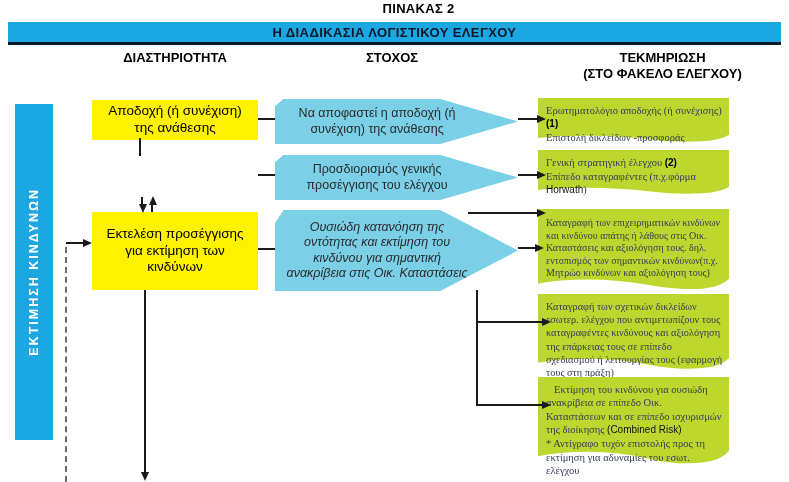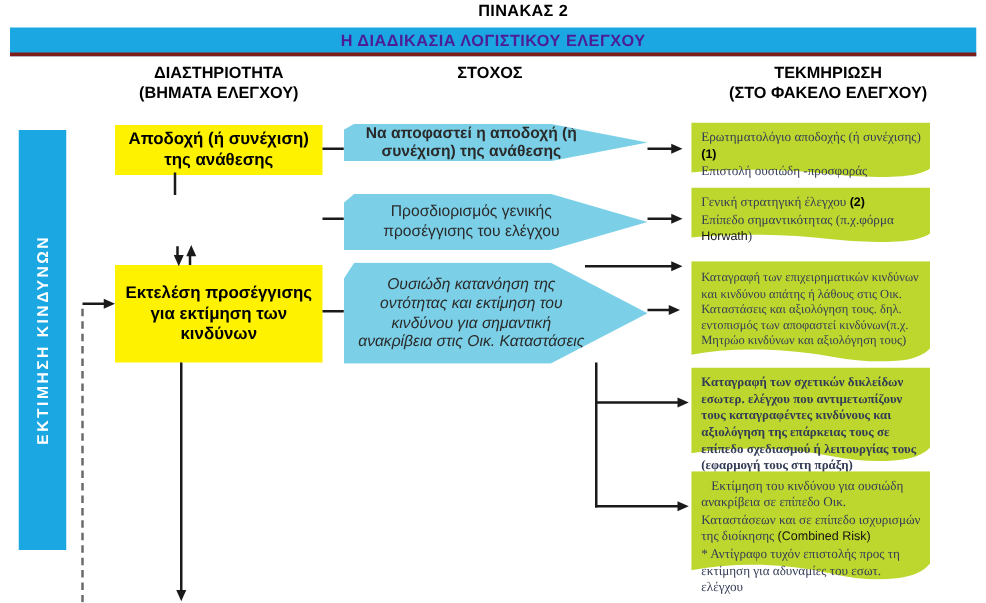--- a/index.html
+++ b/index.html
@@ -4,54 +4,54 @@
 <style>
   html,body{margin:0;padding:0;background:#fff;}
   #canvas{
     position:relative;width:789px;height:482px;background:#fff;overflow:hidden;
     font-family:"Liberation Sans",sans-serif;color:#000;padding-left:48px;
   }
   .abs{position:absolute;}
   
   .page-title{left:0;top:1px;width:100%;text-align:center;font-size:13px;font-weight:bold;letter-spacing:.3px;}
   .header-bar{left:8px;top:22px;width:773px;height:20px;display:flex;align-items:center;justify-content:center;
-    color:#4c1d95;font-weight:bold;font-size:13px;letter-spacing:.4px;border-bottom:3px solid #7f1d1d;}
+    color:#0f172a;font-weight:bold;font-size:13px;letter-spacing:.4px;border-bottom:3px solid #0f172a;}
   .col-head{top:50px;text-align:center;font-weight:bold;font-size:13px;line-height:1.2;}
   .col-activity{left:82px;width:186px;}
   .col-goal{left:322px;width:140px;}
   .col-doc{left:540px;width:245px;}
   
   .side-bar{left:15px;top:104px;width:38px;height:336px;display:flex;align-items:center;justify-content:center;}
   .side-bar span{writing-mode:vertical-rl;transform:rotate(180deg);color:#fff;font-weight:bold;
     font-size:12.5px;letter-spacing:2px;white-space:nowrap;}
   
   .act{left:92px;width:166px;display:flex;align-items:center;justify-content:center;text-align:center;
-    font-size:13.5px;line-height:1.25;padding:2px 6px;box-sizing:border-box;font-weight:bold;}
+    font-size:13.5px;line-height:1.25;padding:2px 6px;box-sizing:border-box;}
   .act1{top:100px;height:40px;}
   .act2{top:156px;height:40px;}
   .act3{top:212px;height:78px;}
   
   .goal{left:275px;width:243px;display:flex;align-items:center;
     clip-path:polygon(0% 16%,3.5% 0%,68% 0%,100% 50%,68% 100%,0% 100%);}
   .goal .txt{width:76%;margin-left:4%;text-align:center;font-size:12.5px;line-height:1.22;color:#2a2a2a;}
-  .goal1{top:99px;height:30px;font-weight:bold;}
+  .goal1{top:99px;height:45px;}
   .goal2{top:155px;height:45px;}
   .goal3{top:210px;height:81px;}
   
-  .doc{left:553px;width:191px;}
+  .doc{left:538px;width:191px;}
   .doc svg{position:absolute;left:0;top:0;width:100%;height:100%;}
   .doc svg path{fill:currentColor;}
   .doc .txt{position:relative;padding:6px 6px 0 8px;font-family:"Liberation Serif",serif;
     color:#333c55;font-size:10.5px;line-height:1.28;}
   .doc1{top:98px;height:46px;}
   .doc2{top:150px;height:46px;}
   .doc3{top:209px;height:83px;}
   .doc3 .txt{font-size:10px;line-height:1.26;padding-top:8px;}
   .doc4{top:294px;height:78px;}
-  .doc4 .txt{font-size:10.3px;font-weight:bold;}
+  .doc4 .txt{font-size:10.3px;}
   .doc5{top:377px;height:90px;}
   .doc5 .txt{text-indent:8px;}
   .ref{font-family:"Liberation Sans",sans-serif;font-weight:bold;color:#000;font-size:10px;}
   .brand{font-family:"Liberation Sans",sans-serif;color:#111;font-size:10px;}
   
   .lh{height:2px;background:#1a1a1a;}
   .lv{width:2px;background:#1a1a1a;}
   .ldash{width:0;border-left:2px dashed #6b6b6b;}
   .arr-r{width:0;height:0;border-top:4px solid transparent;border-bottom:4px solid transparent;border-left:9px solid #1a1a1a;}
   .arr-d{width:0;height:0;border-left:4px solid transparent;border-right:4px solid transparent;border-top:9px solid #1a1a1a;}
@@ -62,21 +62,20 @@
 
 <div id="canvas">
 
   <div class="abs page-title">ΠΙΝΑΚΑΣ 2</div>
   <div class="abs header-bar" style="background: rgb(27, 167, 225);">
     <span>Η ΔΙΑΔΙΚΑΣΙΑ ΛΟΓΙΣΤΙΚΟΥ ΕΛΕΓΧΟΥ</span>
   </div>
 
   <div class="abs col-head col-activity">
     <div>ΔΙΑΣΤΗΡΙΟΤΗΤΑ</div>
-    <div>(ΒΗΜΑΤΑ ΕΛΕΓΧΟΥ)</div>
   </div>
   <div class="abs col-head col-doc">
     <div>ΤΕΚΜΗΡΙΩΣΗ</div>
     <div>(ΣΤΟ ΦΑΚΕΛΟ ΕΛΕΓΧΟΥ)</div>
   </div>
   <div class="abs col-head col-goal">
     <div>ΣΤΟΧΟΣ</div>
   </div>
 
   <div class="abs side-bar" style="background: rgb(27, 167, 225);">
@@ -99,39 +98,39 @@
   <div class="abs goal goal3" style="background: rgb(123, 208, 232); font-style: italic;">
     <div class="txt">Ουσιώδη κατανόηση της οντότητας και εκτίμηση του κινδύνου για σημαντική ανακρίβεια στις Οικ. Καταστάσεις</div>
   </div>
 
   <div class="abs doc doc1" style="color: rgb(190, 215, 46);">
     <svg viewBox="0 0 100 100" preserveAspectRatio="none">
       <path d="M0,0 H100 V80 Q96,92 86,94 Q73,97 59,90 Q42,82 26,82 Q11,82 0,87 Z"></path>
     </svg>
     <div class="txt">
       <span>Ερωτηματολόγιο αποδοχής (ή συνέχισης) </span><span class="ref">(1)</span><br>
-      <span>Επιστολή ουσιώδη -προσφοράς</span>
+      <span>Επιστολή δικλείδων -προσφοράς</span>
     </div>
   </div>
 
   <div class="abs doc doc2" style="color: rgb(190, 215, 46);">
     <svg viewBox="0 0 100 100" preserveAspectRatio="none">
       <path d="M0,0 H100 V80 Q96,92 86,94 Q73,97 59,90 Q42,82 26,82 Q11,82 0,87 Z"></path>
     </svg>
     <div class="txt">
       <span>Γενική στρατηγική έλεγχου  </span><span class="ref">(2)</span><br>
-      <span>Επίπεδο σημαντικότητας (π.χ.φόρμα </span><span class="brand">Horwath</span><span>)</span>
+      <span>Επίπεδο καταγραφέντες (π.χ.φόρμα </span><span class="brand">Horwath</span><span>)</span>
     </div>
   </div>
 
   <div class="abs doc doc3" style="color: rgb(190, 215, 46);">
     <svg viewBox="0 0 100 100" preserveAspectRatio="none">
       <path d="M0,0 H100 V84 Q96,94 86,96 Q73,98 59,92 Q42,85 26,85 Q11,85 0,90 Z"></path>
     </svg>
-    <div class="txt">Καταγραφή των επιχειρηματικών κινδύνων και κινδύνου απάτης ή λάθους στις Οικ. Καταστάσεις και αξιολόγηση τους. δηλ. εντοπισμός των αποφαστεί κινδύνων(π.χ. Μητρώο κινδύνων και αξιολόγηση τους)</div>
+    <div class="txt">Καταγραφή των επιχειρηματικών κινδύνων και κινδύνου απάτης ή λάθους στις Οικ. Καταστάσεις και αξιολόγηση τους. δηλ. εντοπισμός των σημαντικών κινδύνων(π.χ. Μητρώο κινδύνων και αξιολόγηση τους)</div>
   </div>
 
   <div class="abs doc doc4" style="color: rgb(190, 215, 46);">
     <svg viewBox="0 0 100 100" preserveAspectRatio="none">
       <path d="M0,0 H100 V82 Q96,93 86,95 Q73,98 59,91 Q42,83 26,83 Q11,83 0,88 Z"></path>
     </svg>
     <div class="txt">Καταγραφή των σχετικών δικλείδων εσωτερ. ελέγχου που αντιμετωπίζουν  τους  καταγραφέντες κινδύνους και αξιολόγηση της επάρκειας τους σε επίπεδο σχεδιασμού ή λειτουργίας τους (εφαρμογή τους στη πράξη)</div>
   </div>
 
   <div class="abs doc doc5" style="color: rgb(190, 215, 46);">

